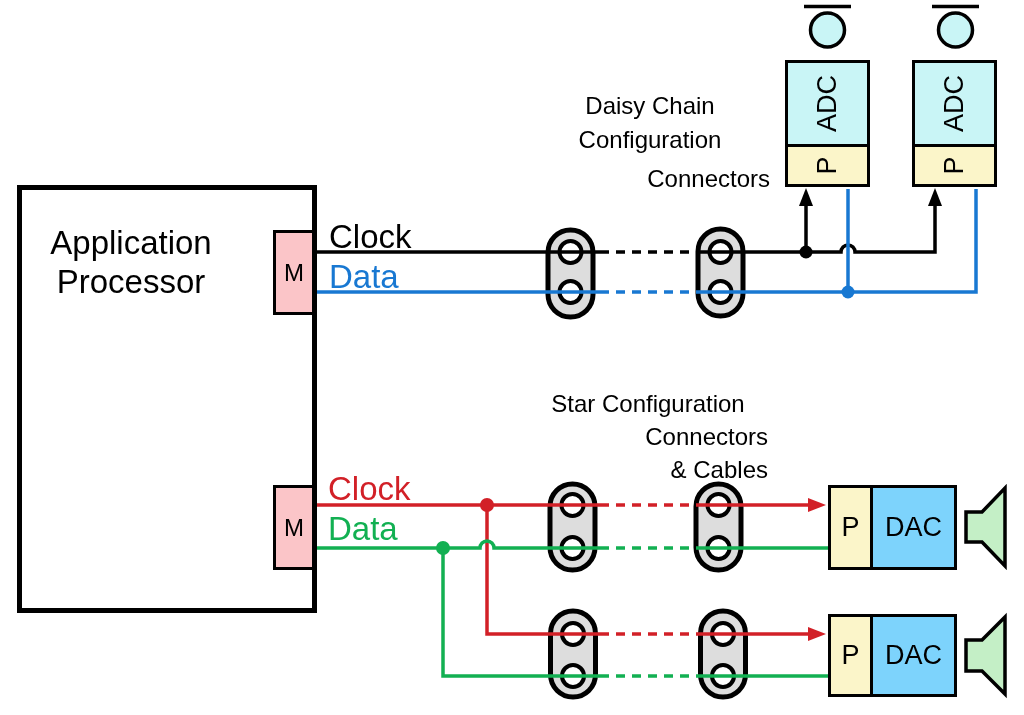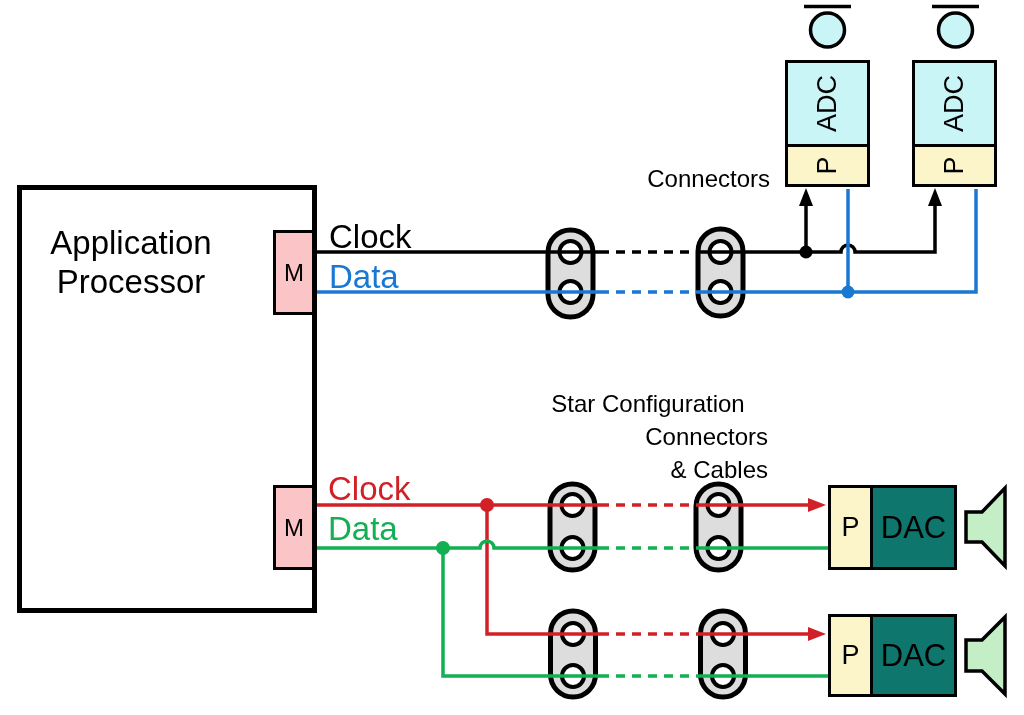--- a/index.html
+++ b/index.html
@@ -27,21 +27,21 @@
     flex-direction:column;background:#C9F5F6;z-index:2;}
   .vblock .chip{height:81px;border-bottom:3px solid #000;background:#C9F5F6;
     display:flex;align-items:center;justify-content:center;}
   .vblock .port{flex:1;background:#FBF5C9;display:flex;align-items:center;justify-content:center;}
   .rot{transform:rotate(-90deg);font-size:27px;}
   .hblock{border:3px solid #000;box-sizing:border-box;display:flex;
     flex-direction:row;background:#C4EFC6;z-index:2;}
   .hblock .port{width:39px;border-right:3px solid #000;background:#FBF5C9;
     display:flex;align-items:center;justify-content:center;font-size:27px;}
   .hblock .chip{flex:1;display:flex;align-items:center;justify-content:center;
-    font-size:31px;background:#0f766e;}
+    font-size:27px;background:#7dd3fc;}
 </style>
 </head>
 <body>
 
 <div id="canvas">
 
   <svg class="wiring" width="1024" height="715" viewBox="0 0 1024 715">
 
     <g>
       <rect x="548" y="230" width="45" height="87" rx="22.5" fill="#DDDDDD" stroke="#000" stroke-width="5"></rect>
@@ -135,20 +135,22 @@
   <div class="abs proc-label">Application Processor</div>
 
   <div class="abs m-port" style="left:273px;top:230px;">
     <span>M</span>
   </div>
   <div class="abs m-port" style="left:273px;top:485px;">
     <span>M</span>
   </div>
 
   <div class="abs heading" style="left:530px;top:89px;width:240px;">
+    <div>Daisy Chain</div>
+    <div>Configuration</div>
   </div>
   <div class="abs subheading" style="left:530px;top:162px;width:240px;">
     <div>Connectors</div>
   </div>
 
   <div class="abs heading" style="left:528px;top:387px;width:240px;">
     <div>Star Configuration</div>
   </div>
   <div class="abs subheading" style="left:528px;top:420px;width:240px;">
     <div>Connectors</div>

